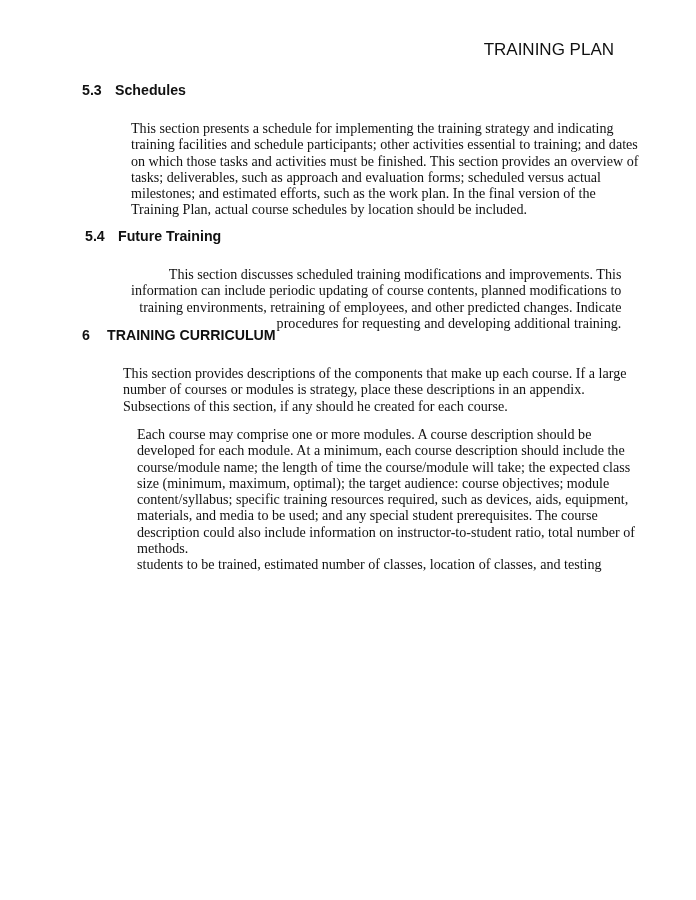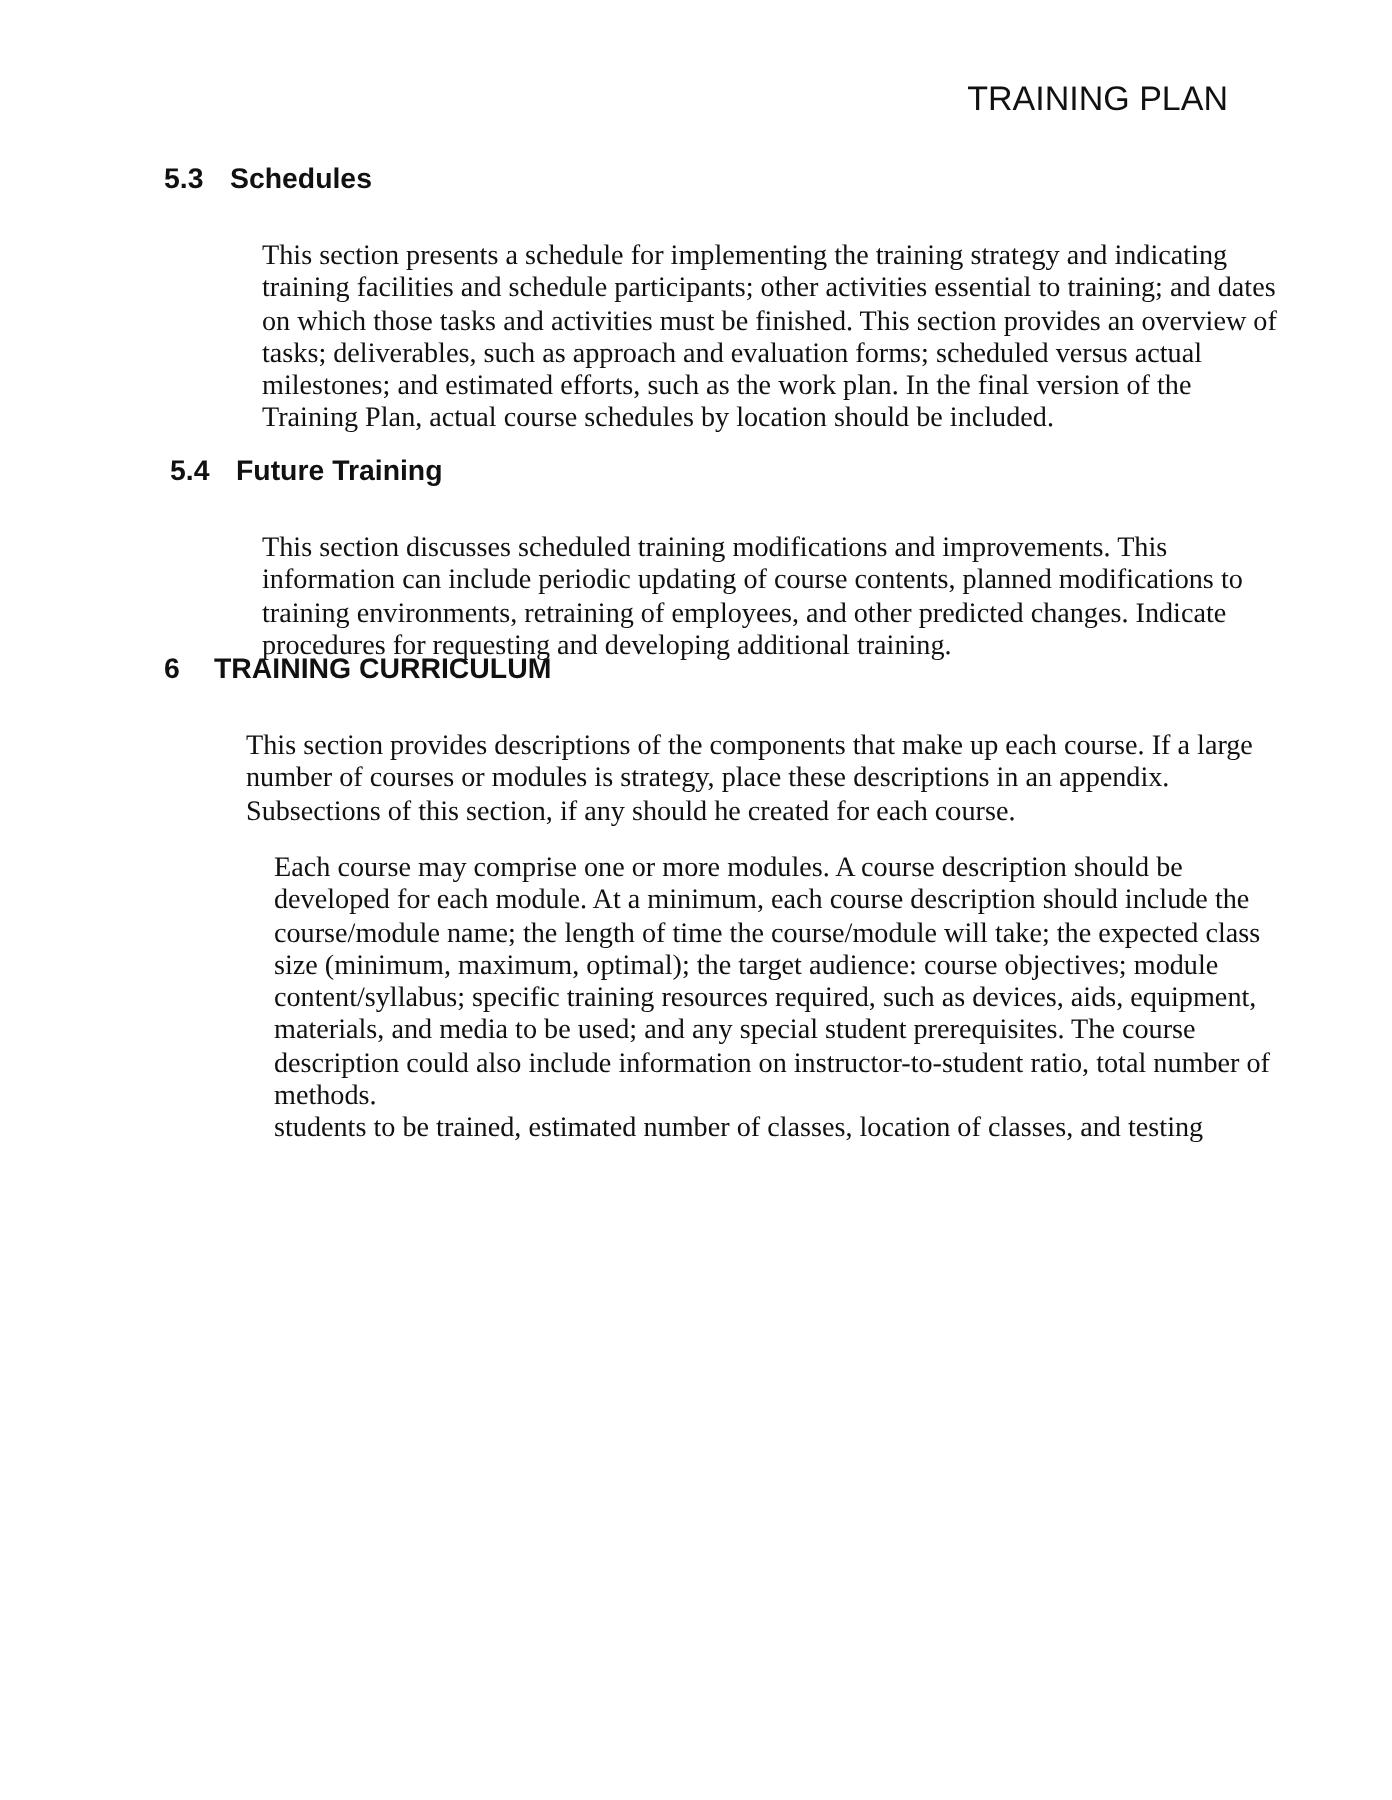--- a/index.html
+++ b/index.html
@@ -64,21 +64,21 @@
   <span class="line">on which those tasks and activities must be finished.  This section provides an overview of</span>
   <span class="line">tasks; deliverables, such as approach and evaluation forms; scheduled versus actual</span>
   <span class="line">milestones; and estimated efforts, such as the work plan.  In the final version of the</span>
   <span class="line">Training Plan, actual course schedules by location should be included.</span>
 </div>
 
 <div class="heading h2" style="left:72px; top:227px;margin-left:13px;">
   <span class="num">5.4</span>
   <span class="ttl">Future Training</span>
 </div>
-<div class="para" style="left:115px; top:250px;">
+<div class="para" style="left:115px; top:250px;text-align:right;">
   <span class="line">This section discusses scheduled training modifications and improvements.  This</span>
   <span class="line">information can include periodic updating of course contents, planned modifications to</span>
   <span class="line">training environments, retraining of employees, and other predicted changes.  Indicate</span>
   <span class="line">procedures for requesting and developing additional training.</span>
 </div>
 
 <div class="heading h1" style="left:82px; top:326px;">
   <span class="num">6</span>
   <span class="ttl">TRAINING CURRICULUM</span>
 </div>

